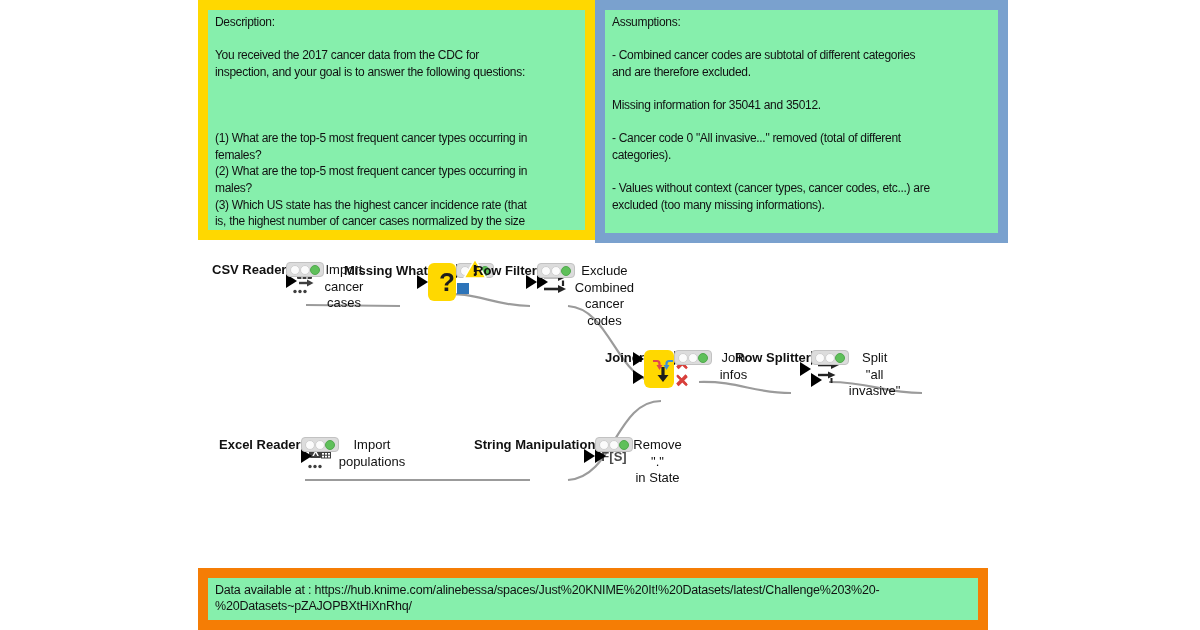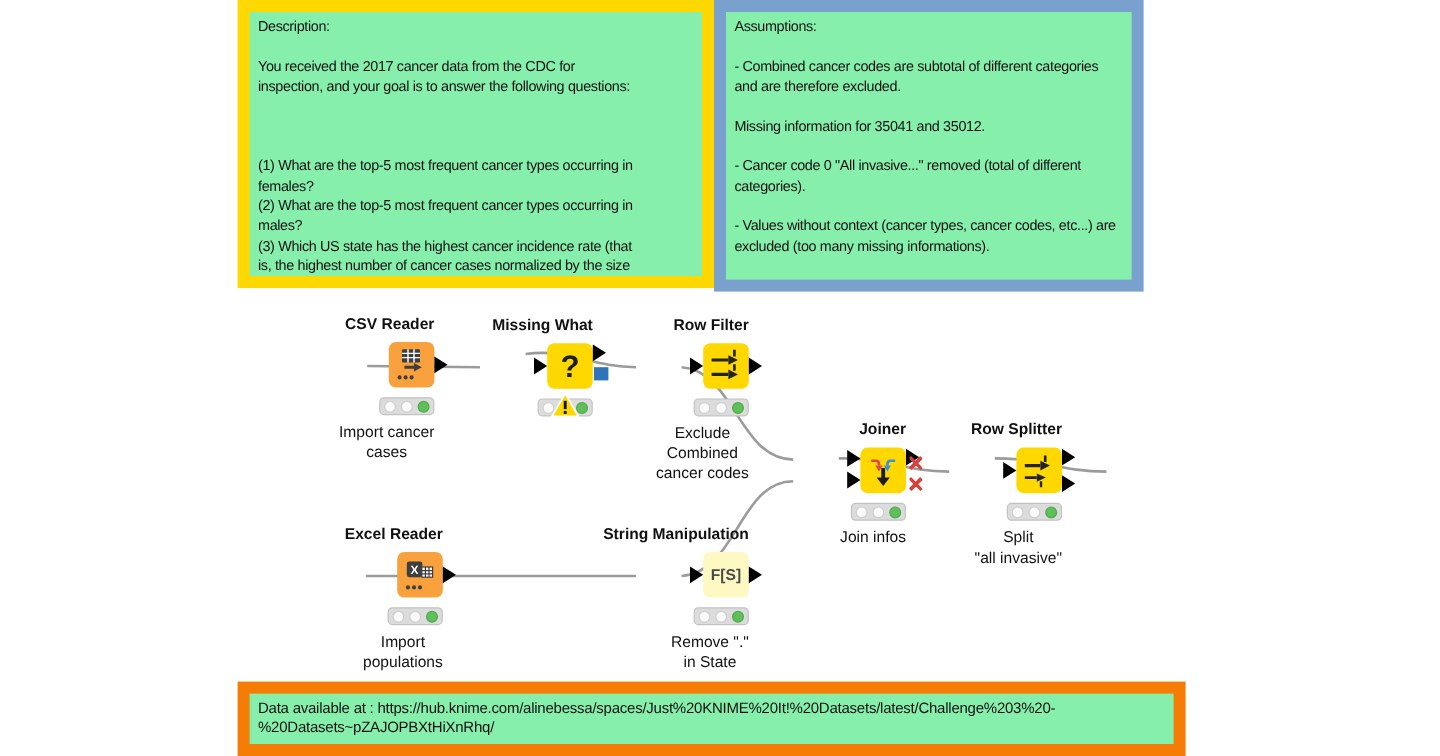--- a/index.html
+++ b/index.html
@@ -12,21 +12,21 @@
   .anno-inner{background:#86efac;width:100%;height:100%;padding:4px 7px;
     font-size:12px;line-height:16.6px;letter-spacing:-0.3px;
     white-space:pre-line;overflow:hidden}
   .anno-inner.url{font-size:12.5px;letter-spacing:-0.2px;line-height:16px}
 
   
   .wires{position:absolute;left:0;top:0}
   .wire{fill:none;stroke:#9b9b9b;stroke-width:2.2}
 
   
-  .node{position:absolute;width:150px;display:flex;flex-direction:column;align-items:flex-end}
+  .node{position:absolute;width:150px;display:flex;flex-direction:row;align-items:flex-start}
   .node-title{font-size:13px;font-weight:700;height:20px;margin-bottom:3px;white-space:nowrap}
   .icon-wrap{width:38px;height:38px;border-radius:6px;position:relative;margin-bottom:8px;background:#ddd}
   .glyph{position:absolute;left:0;top:0;width:38px;height:38px}
 
   .port{position:absolute;width:0;height:0;border-top:7px solid transparent;
     border-bottom:7px solid transparent;border-left:11px solid #000}
   .port.in{left:-11px}.port.out{right:-11px}
   .port.mid{top:50%;margin-top:-7px}
   .port.ptop{top:1px}.port.pbot{bottom:1px}
   .port.in2a{top:2px}.port.in2b{top:20px}
@@ -59,21 +59,21 @@
 
 (1) What are the top-5 most frequent cancer types occurring in
 females?
 (2) What are the top-5 most frequent cancer types occurring in
 males?
 (3) Which US state has the highest cancer incidence rate (that
 is, the highest number of cancer cases normalized by the size
 of its population)?</div>
   </div>
 
-  <div class="anno-box" style="left: 595px; top: 0px; width: 358px; height: 243px; background: rgb(122, 161, 206);">
+  <div class="anno-box" style="left: 595px; top: 0px; width: 413px; height: 243px; background: rgb(122, 161, 206);">
     <div class="anno-inner">Assumptions:
 
 - Combined cancer codes are subtotal of different categories
 and are therefore excluded.
 
 Missing information for 35041 and 35012.
 
 - Cancer code 0 "All invasive..." removed (total of different
 categories).
 

